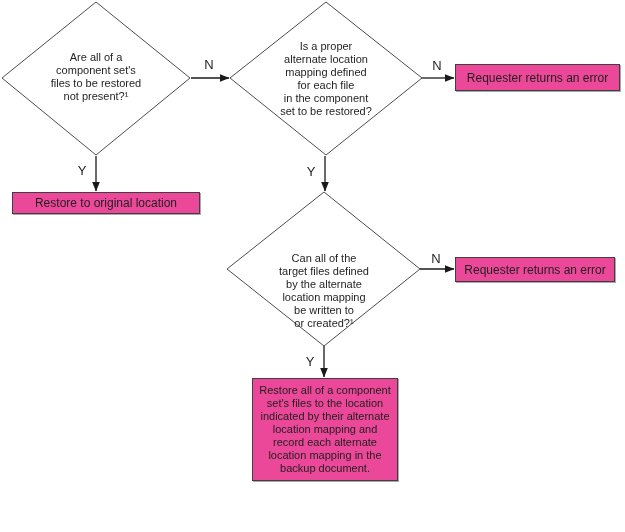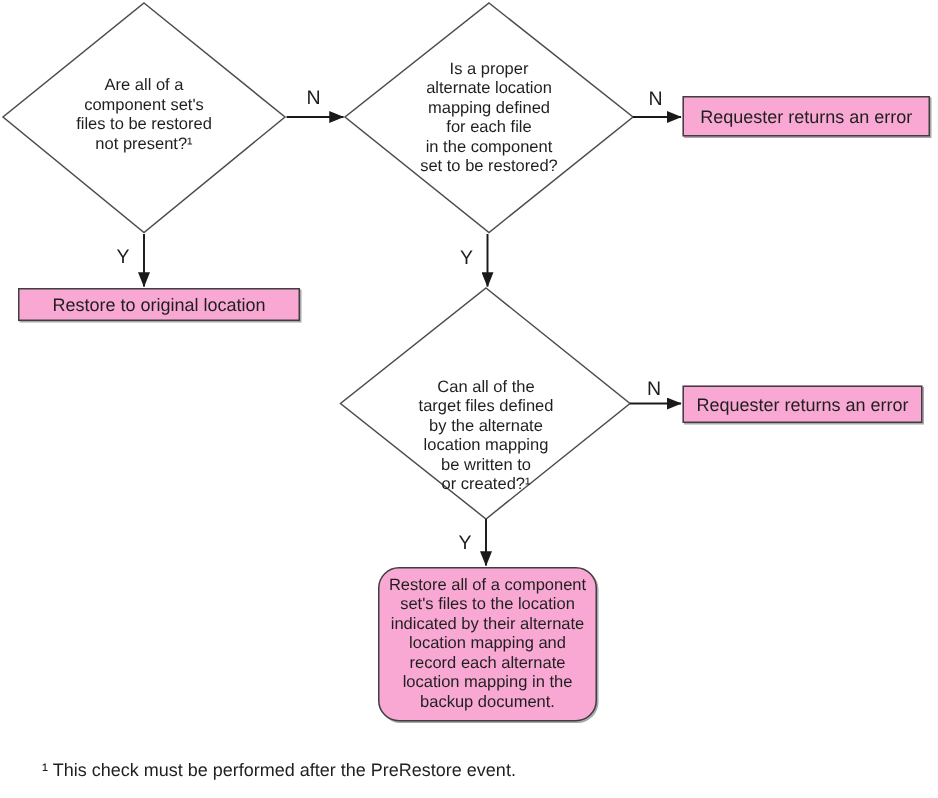--- a/index.html
+++ b/index.html
@@ -34,35 +34,34 @@
     position: absolute;
     font-size: 11px;
     line-height: 13px;
     text-align: center;
     white-space: pre-line;
     color: var(--text);
   }
   .process-box {
     position: absolute;
     box-sizing: border-box;
-    background: #f9a8d4;
+    background: #ec4899;
     border: 1px solid #3f3f3f;
     box-shadow: 1px 1px 0 var(--box-shadow-color);
     display: flex;
     align-items: center;
     justify-content: center;
     text-align: center;
     font-size: 12px;
     color: var(--text);
   }
   .process-box.multiline {
     font-size: 11px;
     line-height: 13px;
     white-space: pre-line;
-    border-radius: 14px;
   }
   .edge-label {
     position: absolute;
     width: 16px;
     font-size: 13px;
     line-height: 14px;
     text-align: center;
     color: var(--text);
   }
   .footnote {
@@ -130,15 +129,14 @@
 location mapping in the
 backup document.</div>
 
   <div class="edge-label" style="left:201px; top:58px;">N</div>
   <div class="edge-label" style="left:74px; top:164px;">Y</div>
   <div class="edge-label" style="left:429px; top:59px;">N</div>
   <div class="edge-label" style="left:303px; top:165px;">Y</div>
   <div class="edge-label" style="left:428px; top:252px;">N</div>
   <div class="edge-label" style="left:302px; top:355px;">Y</div>
 
-  <div class="footnote">¹ This check must be performed after the PreRestore event.</div>
 
 </div>
 
 </body></html>

